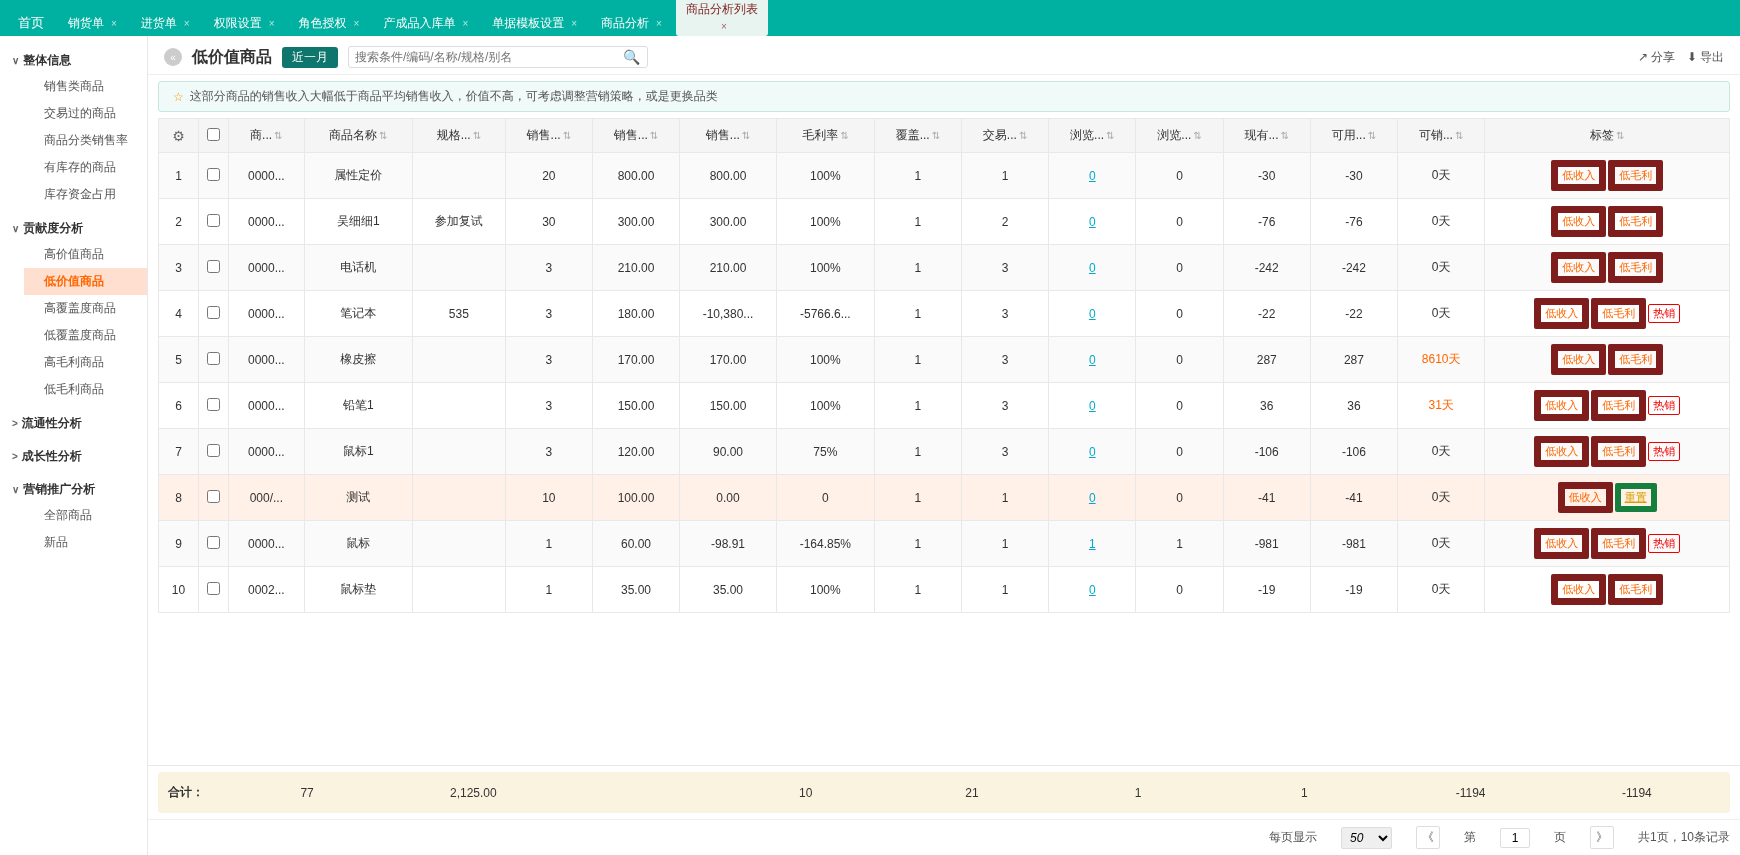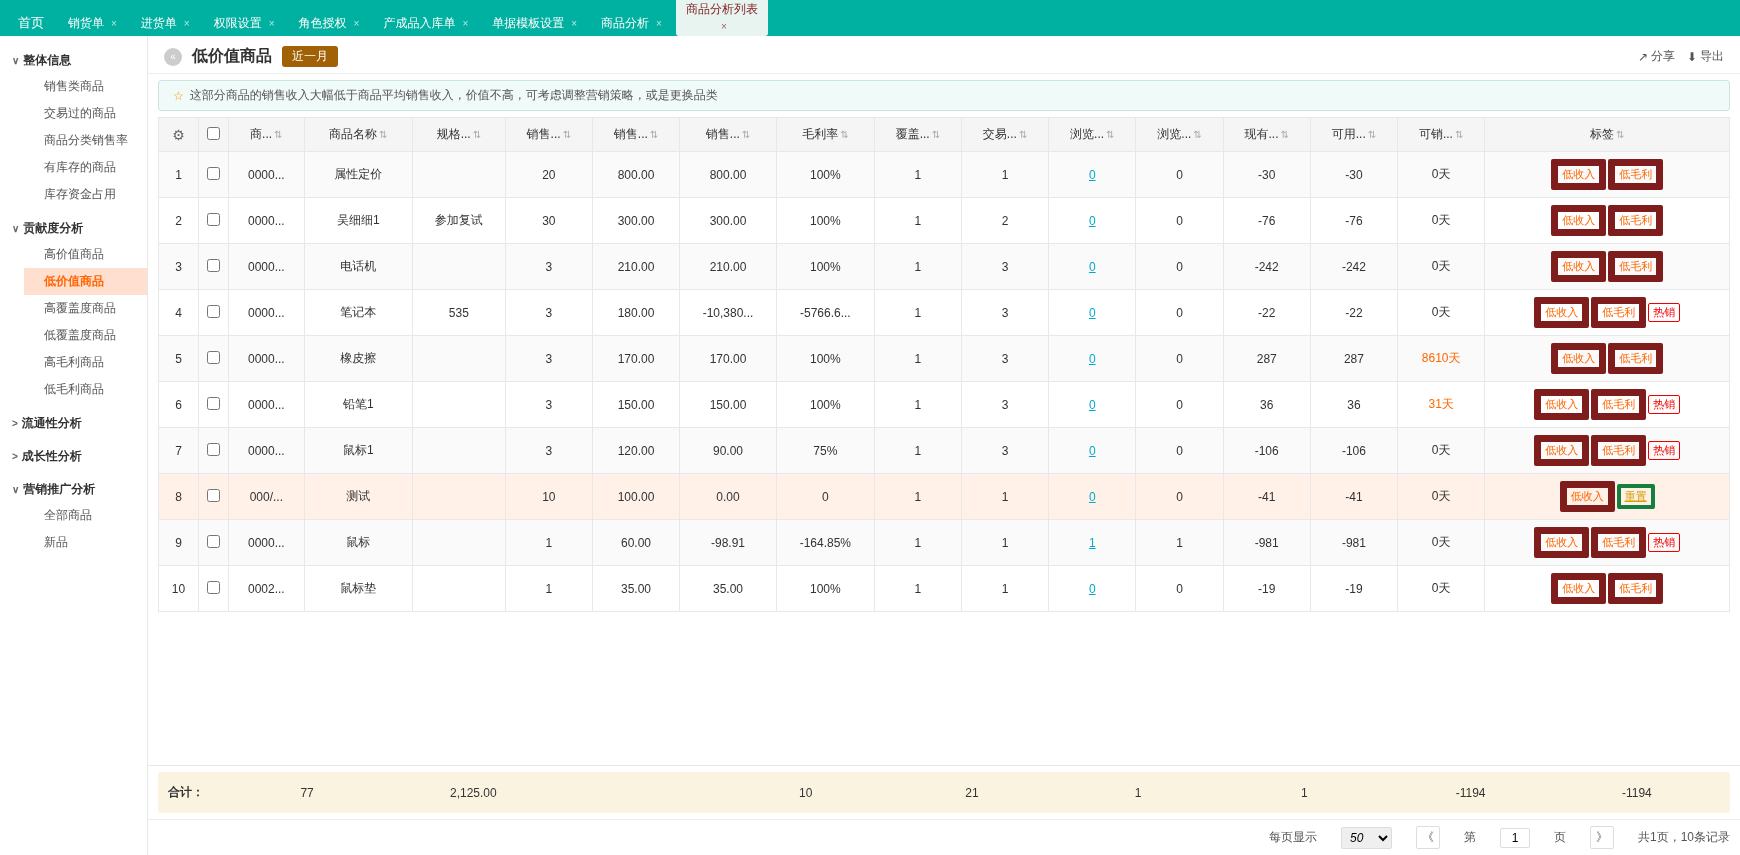--- a/index.html
+++ b/index.html
@@ -81,21 +81,21 @@
       align-items: center;
       gap: 10px;
       border-bottom: 1px solid #eee;
     }
     .page-title {
       font-size: 16px;
       font-weight: bold;
       color: #333;
     }
     .filter-btn {
-      background: #a16207;
+      background: #0f766e;
       color: #fff;
       padding: 2px 10px;
       border-radius: 3px;
       cursor: pointer;
       font-size: 12px;
     }
     .search-box {
       display: flex;
       align-items: center;
       border: 1px solid #ddd;
@@ -186,21 +186,21 @@
     
     .tag {
       display: inline-block;
       padding: 1px 4px;
       border-radius: 2px;
       font-size: 11px;
       margin: 1px;
     }
     .tag-orange { color: #ff6600; border: 7px solid #7f1d1d; }
     .tag-red { color: #e00; border: 1px solid #e00; }
-    .tag-yellow { color: #d4a000; border: 4px solid #15803d; text-decoration: underline; }
+    .tag-yellow { color: #d4a000; border: 6px solid #15803d; text-decoration: underline; }
     .tag-link { color: #00aacc; text-decoration: underline; cursor: pointer; }
     
     
     .footer-bar {
       border-top: 1px solid #e8e8e8;
       padding: 6px 10px;
       background: #fff;
     }
     .totals-row {
       display: flex;
@@ -361,20 +361,24 @@
       <div class="sidebar-item">新品</div>
     </div>
   </aside>
 
   <div class="content-area">
 
     <div class="content-header">
       <div class="collapse-btn">«</div>
       <span class="page-title">低价值商品</span>
       <div class="filter-btn">近一月</div>
+      <div class="search-box">
+        <input type="text" placeholder="搜索条件/编码/名称/规格/别名" style="">
+        <span class="search-icon">🔍</span>
+      </div>
       <div class="header-actions">
         <div class="action-btn">
           <span>↗</span>
           <span>分享</span>
         </div>
         <div class="action-btn">
           <span>⬇</span>
           <span>导出</span>
         </div>
       </div>

